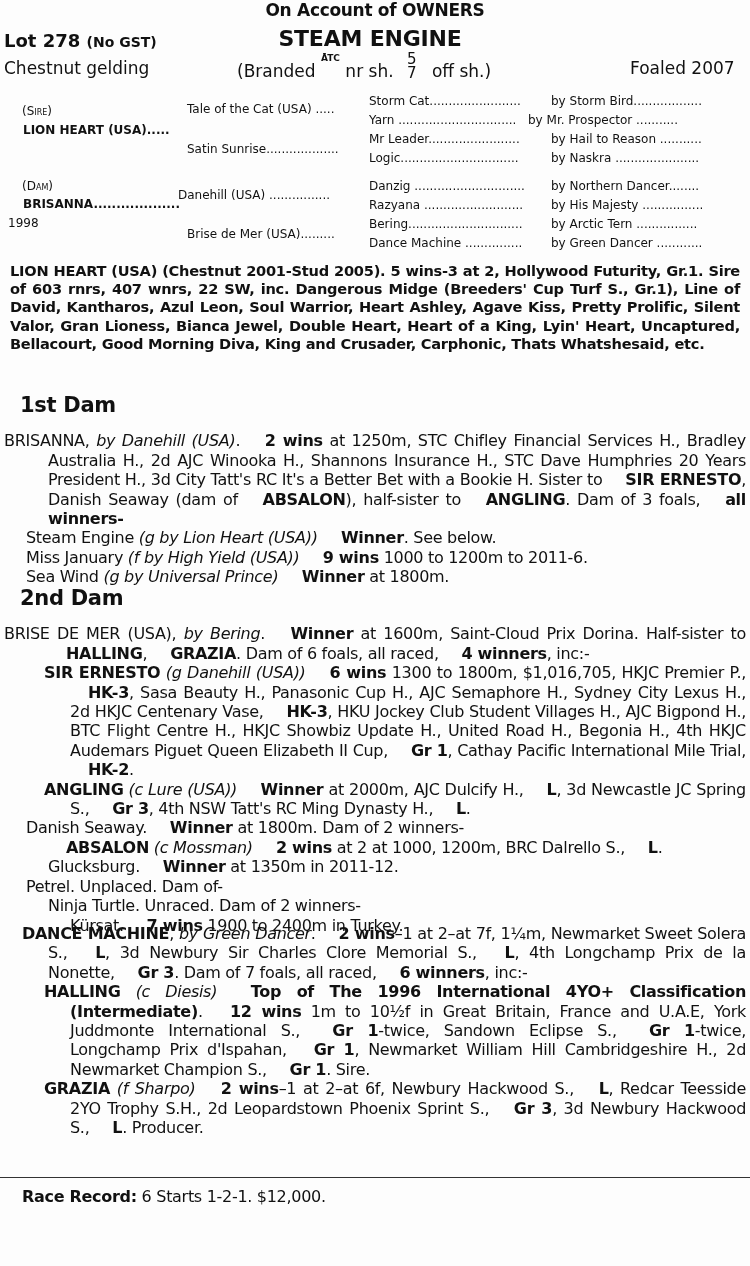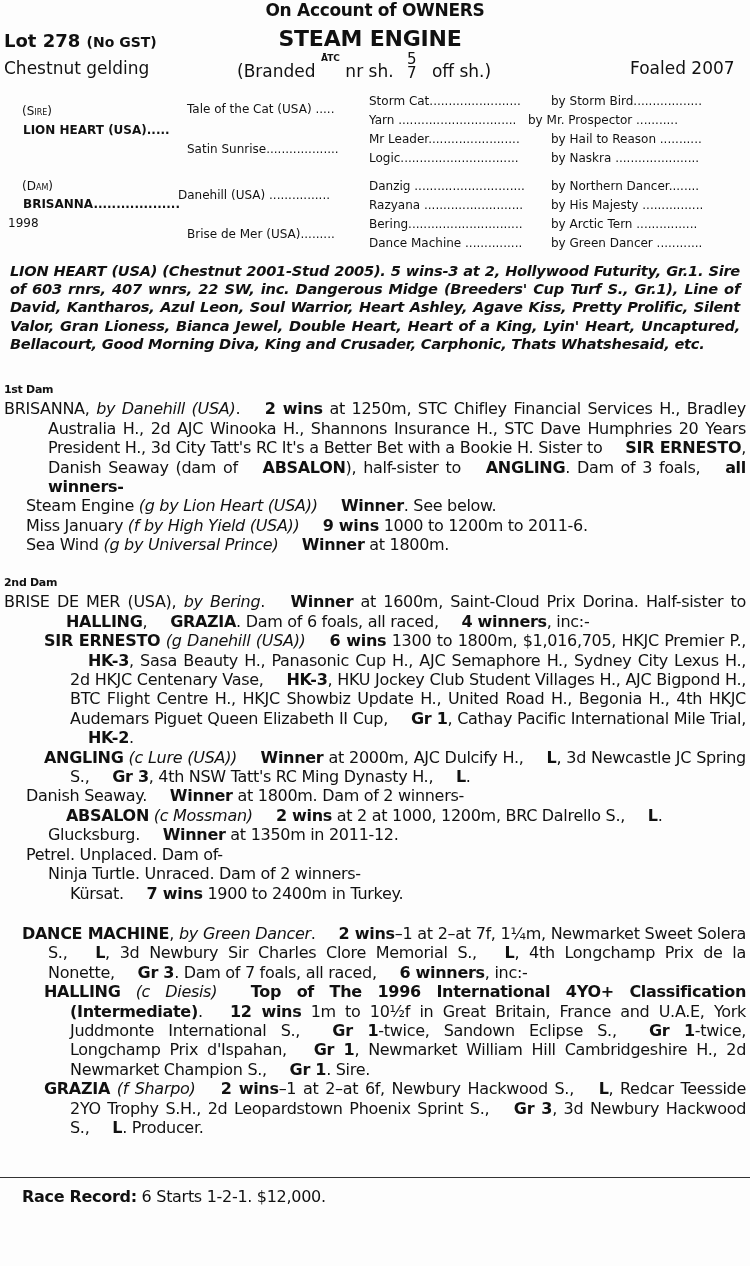--- a/index.html
+++ b/index.html
@@ -11,24 +11,24 @@
   .row3 { position:absolute; top:58px; left:4px; width:742px; font-size:17px; }
   .row3 .col { position:absolute; top:0; white-space:nowrap; }
   .brand-mark { display:inline-block; font-size:9px; line-height:9px; vertical-align:top; position:relative; top:-4px;font-weight:bold; }
   .frac { display:inline-block; text-align:center; font-size:15px; line-height:14px; vertical-align:middle; position:relative; top:-6px; margin:0 10px 0 8px; }
 
   .ped { position:absolute; top:90px; left:0; width:666px; height:165px; font-size:12px; }
   .ped .t { position:absolute; white-space:nowrap; }
   .ped .b { font-weight:bold; }
   .sc { font-variant:small-caps; }
 
-  .stats { position:absolute; top:262px; left:10px; width:730px; font-weight:bold; font-style:italic; font-size:14.6px; line-height:18.2px; text-align:justify; letter-spacing:-0.25px; }
+  .stats { position:absolute; top:262px; left:10px; width:730px; font-weight:bold; font-size:14.6px; line-height:18.2px; text-align:justify; letter-spacing:-0.25px; }
 
   .sec { position:absolute; left:4px; width:742px; font-size:16px; line-height:19.4px; letter-spacing:-0.3px; }
-  .sec h3 { margin:0; font-size:11px; font-weight:bold; }
+  .sec h3 { margin:16px; font-size:21px; font-weight:bold; }
   .p { text-align:justify; }
   .i0 { padding-left:44px; text-indent:-44px; }
   .i1 { padding-left:66px; text-indent:-44px; }
   .i1b { padding-left:22px; }
   .i2 { padding-left:44px; }
   .i3 { padding-left:66px; }
   .b { font-weight:bold;margin-left:18px; }
   .it { font-style:italic; }
   .rule { position:absolute; top:1177px; left:0; width:750px; border-top:1.5px solid #333; }
 </style>

